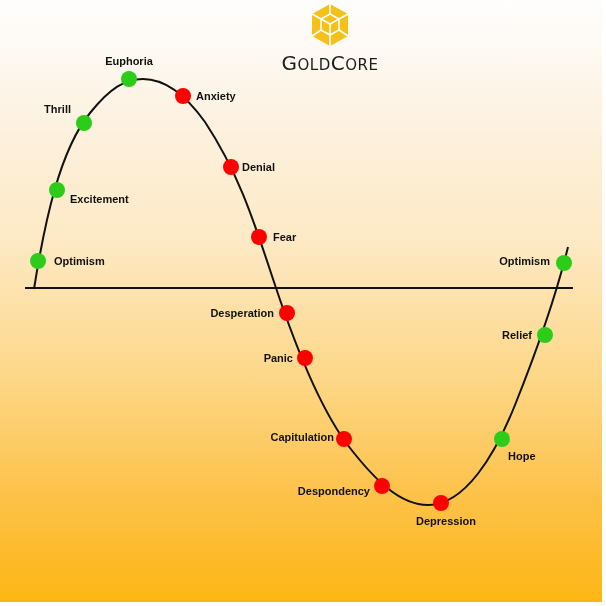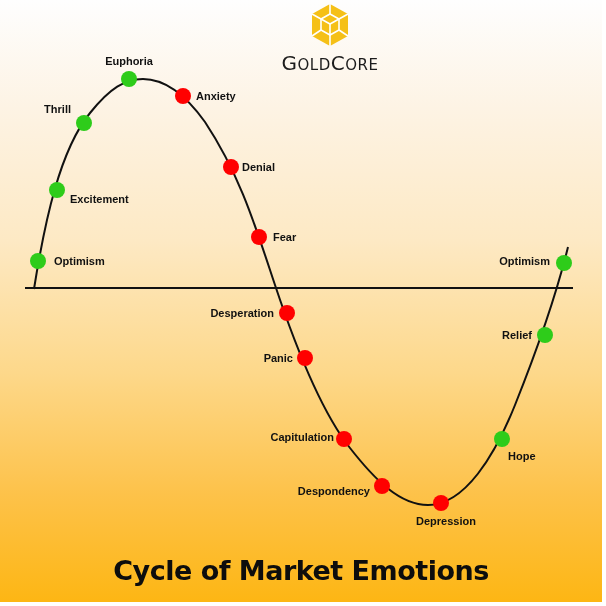--- a/index.html
+++ b/index.html
@@ -72,14 +72,13 @@
         <text x="274" y="317" text-anchor="end" class="lbl">Desperation</text>
         <text x="293" y="362" text-anchor="end" class="lbl">Panic</text>
         <text x="334" y="441" text-anchor="end" class="lbl">Capitulation</text>
         <text x="370" y="495" text-anchor="end" class="lbl">Despondency</text>
         <text x="446" y="525" text-anchor="middle" class="lbl">Depression</text>
         <text x="508" y="460" text-anchor="start" class="lbl">Hope</text>
         <text x="532" y="339" text-anchor="end" class="lbl">Relief</text>
         <text x="550" y="265" text-anchor="end" class="lbl">Optimism</text>
       </g>
   </svg>
-  <div id="title">Cycle of Market Emotions</div>
 </div>
 
 </body></html>

